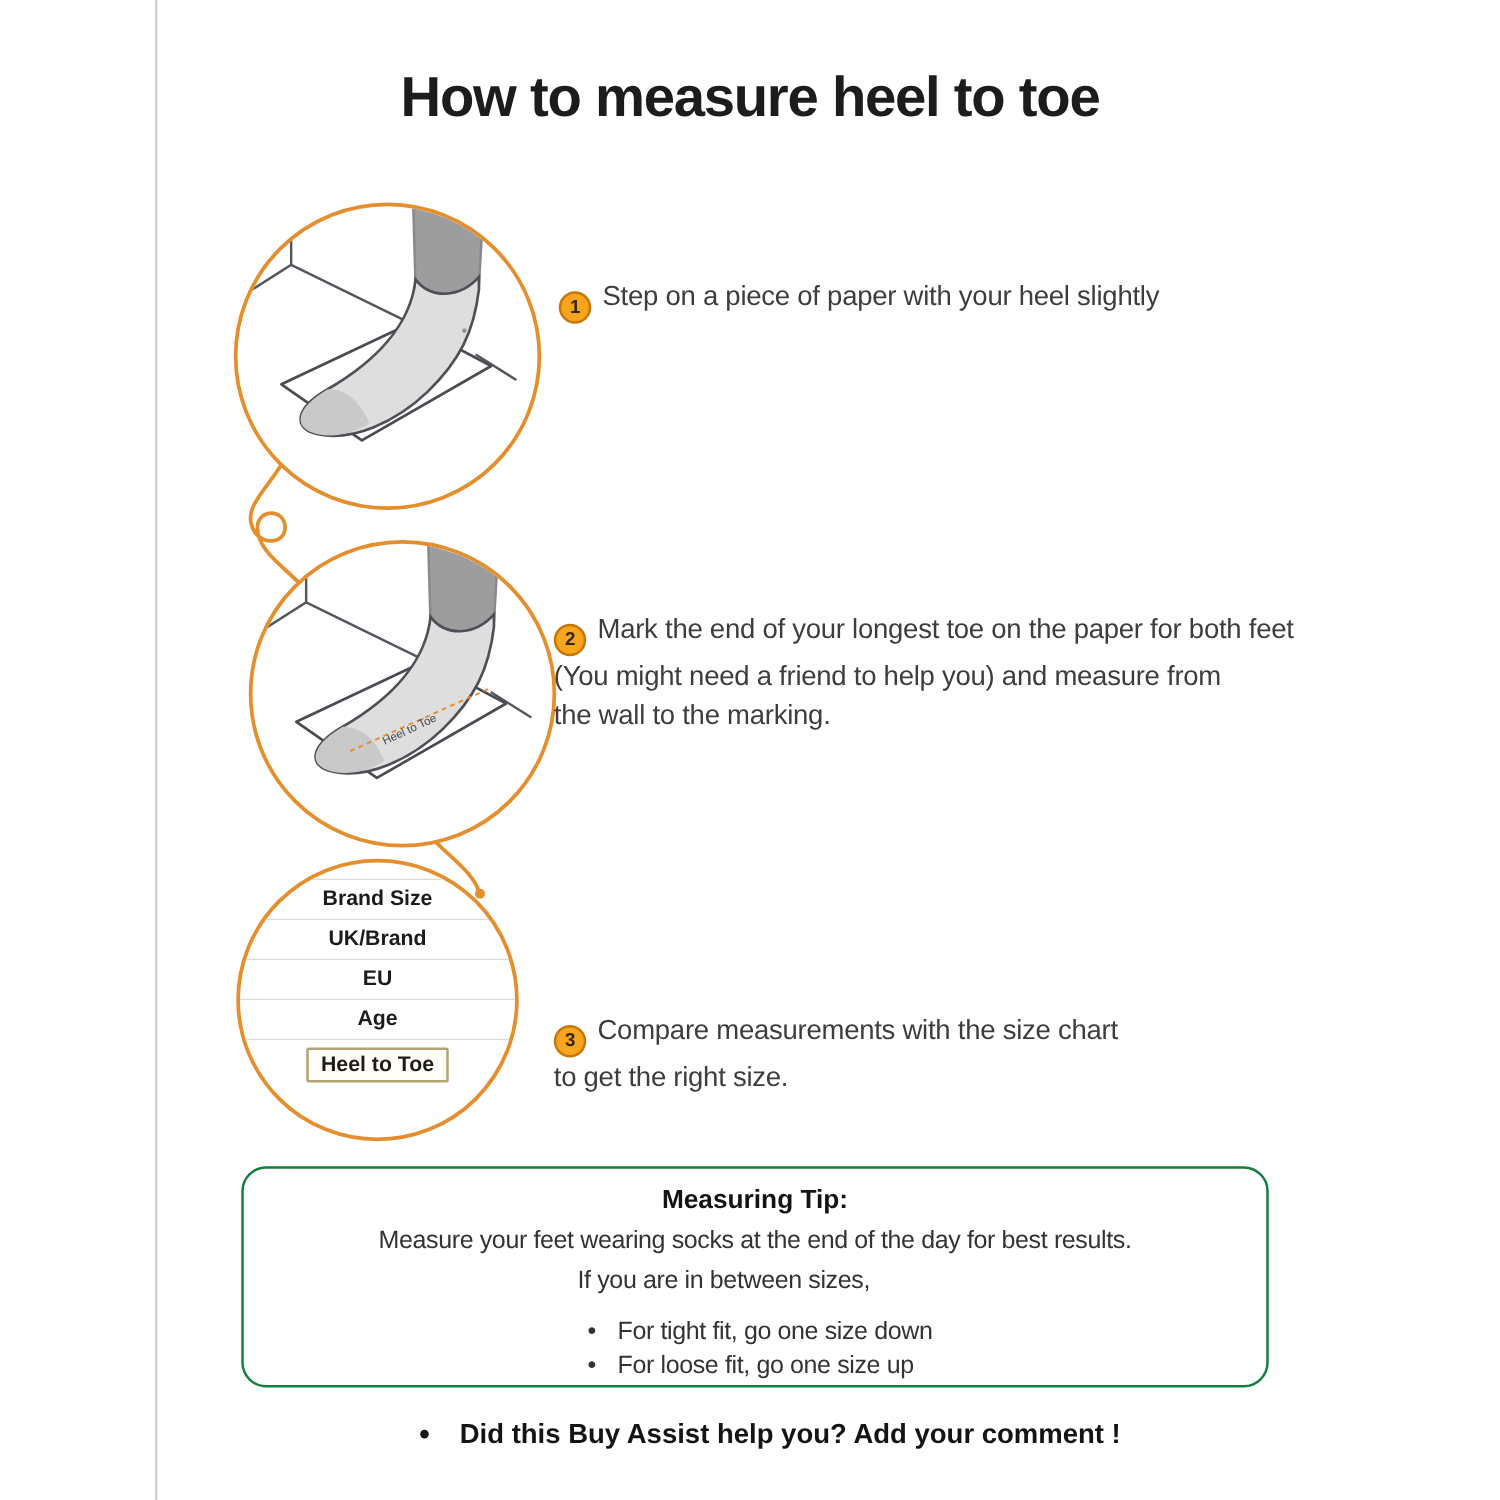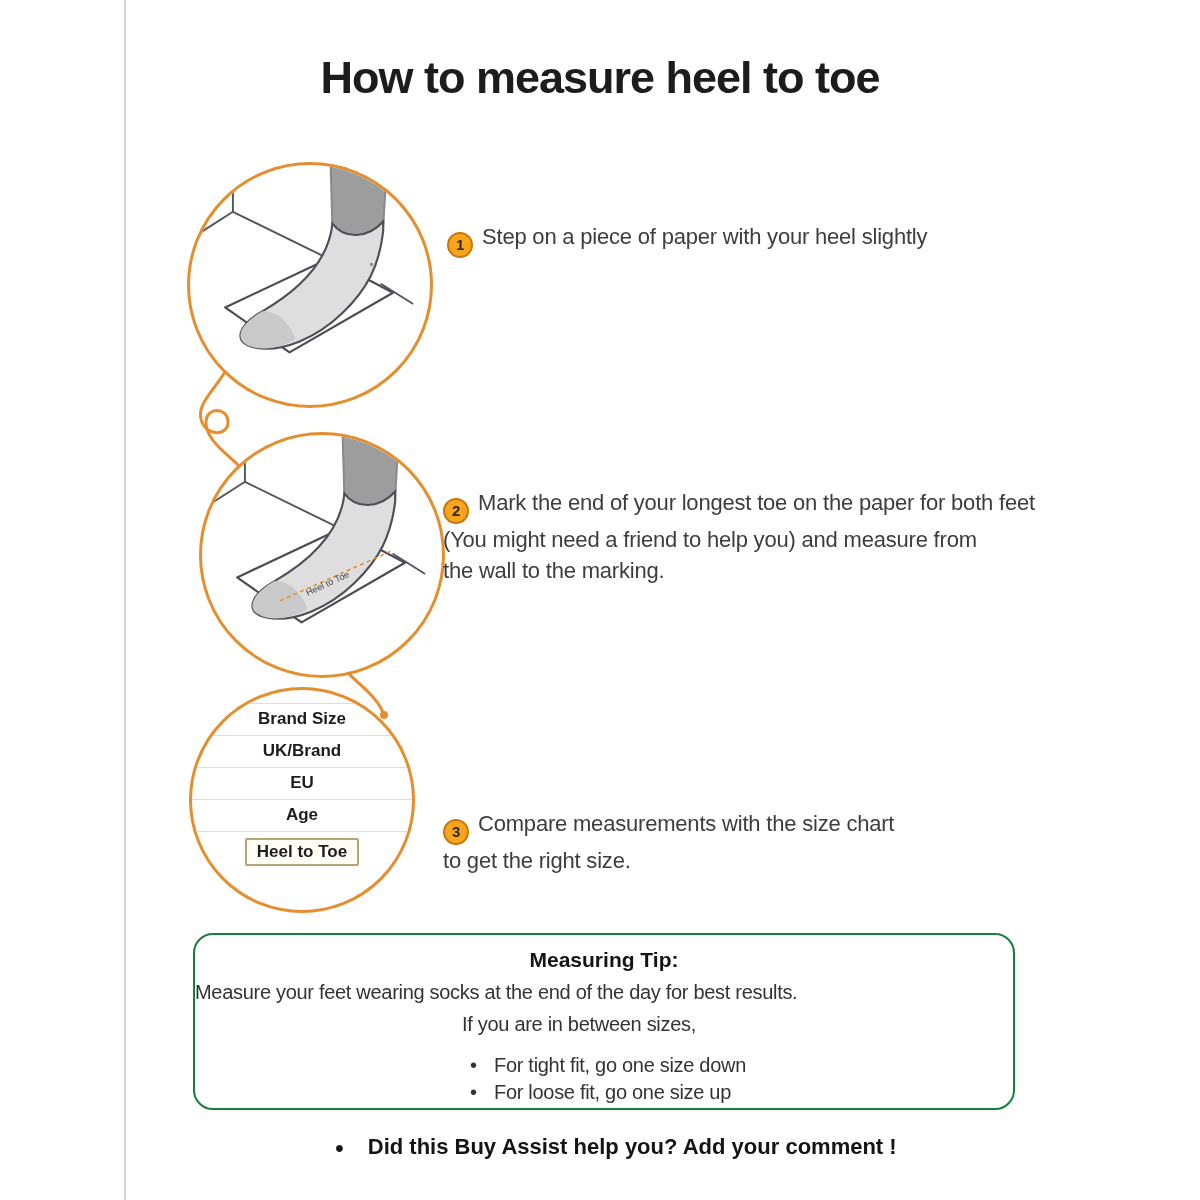--- a/index.html
+++ b/index.html
@@ -45,21 +45,21 @@
   .boxrow{height:40px;border-top:1px solid #dcdcdc;display:flex;align-items:center;justify-content:center;}
   .heel-box{
     border:2px solid #b3a375;border-radius:2px;padding:0 10px;line-height:24px;
     font-weight:bold;font-size:17px;color:#1c1c1c;background:#fffdf6;
   }
   .tipbox{
     position:absolute;left:193px;top:933px;width:822px;height:177px;
     border:2px solid #15803d;border-radius:20px;box-sizing:border-box;background:#fff;
   }
   .tip-title{margin-top:13px;text-align:center;font-size:21px;font-weight:bold;color:#141414;}
-  .tip-line1{margin-top:9px;text-align:left;font-size:20px;color:#333;letter-spacing:-0.3px;}
+  .tip-line1{margin-top:9px;text-align:center;font-size:20px;color:#333;letter-spacing:-0.3px;}
   .tip-sub{width:fit-content;margin:7px auto 0;font-size:20px;color:#333;letter-spacing:-0.3px;}
   .tip-line2{margin-bottom:14px;line-height:27px;}
   .tip-bullet{position:relative;padding-left:32px;line-height:27px;}
   .tip-bullet::before{content:"\2022";position:absolute;left:8px;color:#333;}
   .bottom-note{
     position:absolute;top:1134px;left:0;width:100%;display:flex;justify-content:center;
     gap:24px;font-size:22px;font-weight:bold;color:#141414;padding-left:16px;
   }
   .note-dot::before{content:"\2022";font-size:24px;}
 </style>

